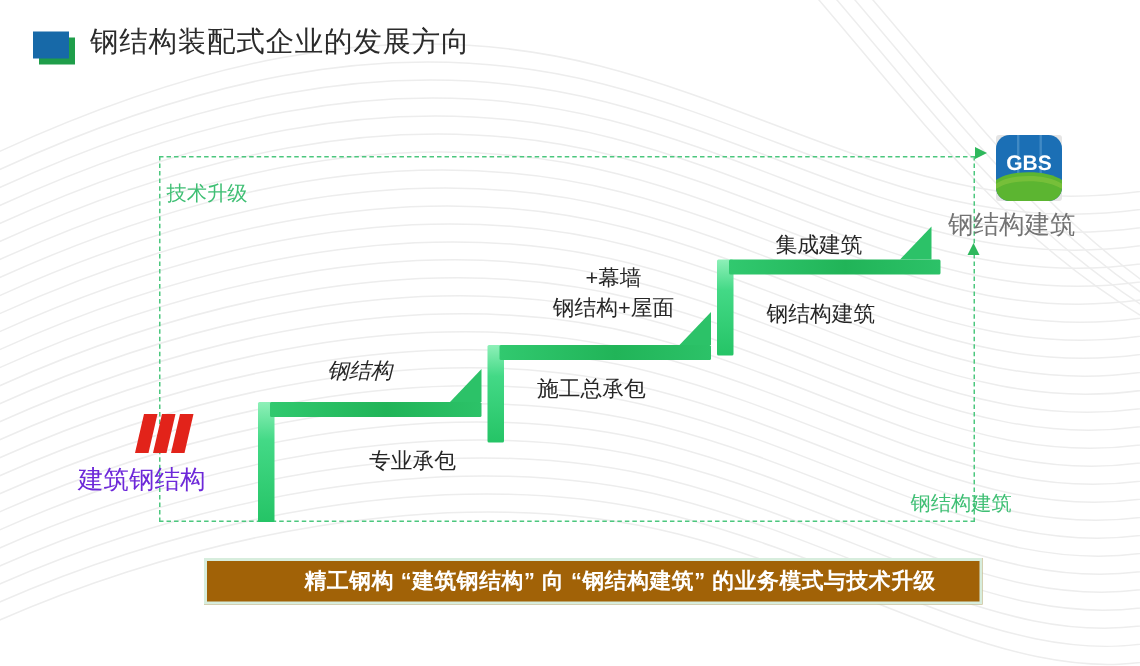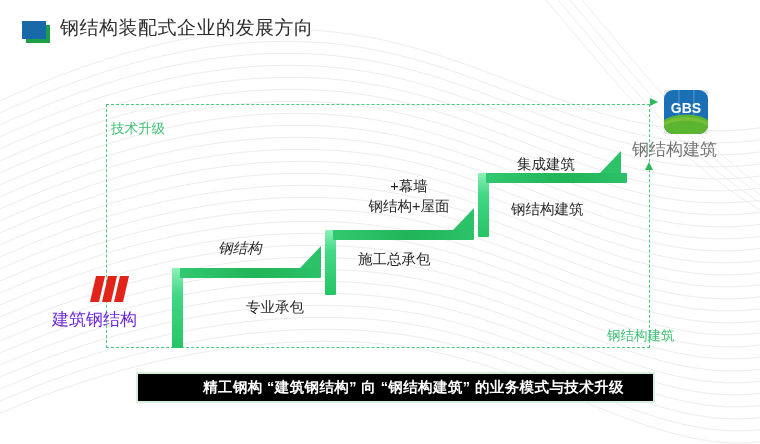--- a/index.html
+++ b/index.html
@@ -50,21 +50,21 @@
 
   
   .left-logo{position:absolute;left:88px;top:276px;width:42px;height:26px;}
   .left-label{position:absolute;left:52px;top:308px;font-size:17px;color:#6d28d9;white-space:nowrap;}
 
   .gbs-logo{position:absolute;left:664px;top:90px;width:44px;height:44px;border-radius:2px;overflow:hidden;background:#e5e5e5;}
   .right-label{position:absolute;left:632px;top:138px;font-size:17px;color:#737373;white-space:nowrap;}
 
   
   .banner{position:absolute;left:136px;top:372px;width:519px;height:31px;
-          background:#000000;border:2px solid #d7eddd;box-sizing:border-box;
+          background:#a16207;border:2px solid #d7eddd;box-sizing:border-box;
           display:flex;align-items:center;justify-content:center;padding-left:36px;}
   .banner span{color:#fff;font-size:14.5px;font-weight:bold;white-space:nowrap;letter-spacing:.4px;}
 </style>
 </head>
 <body>
 
 <div id="stage">
 
   <svg class="bg-wave" viewBox="0 0 760 444" preserveAspectRatio="none">
     <defs>

